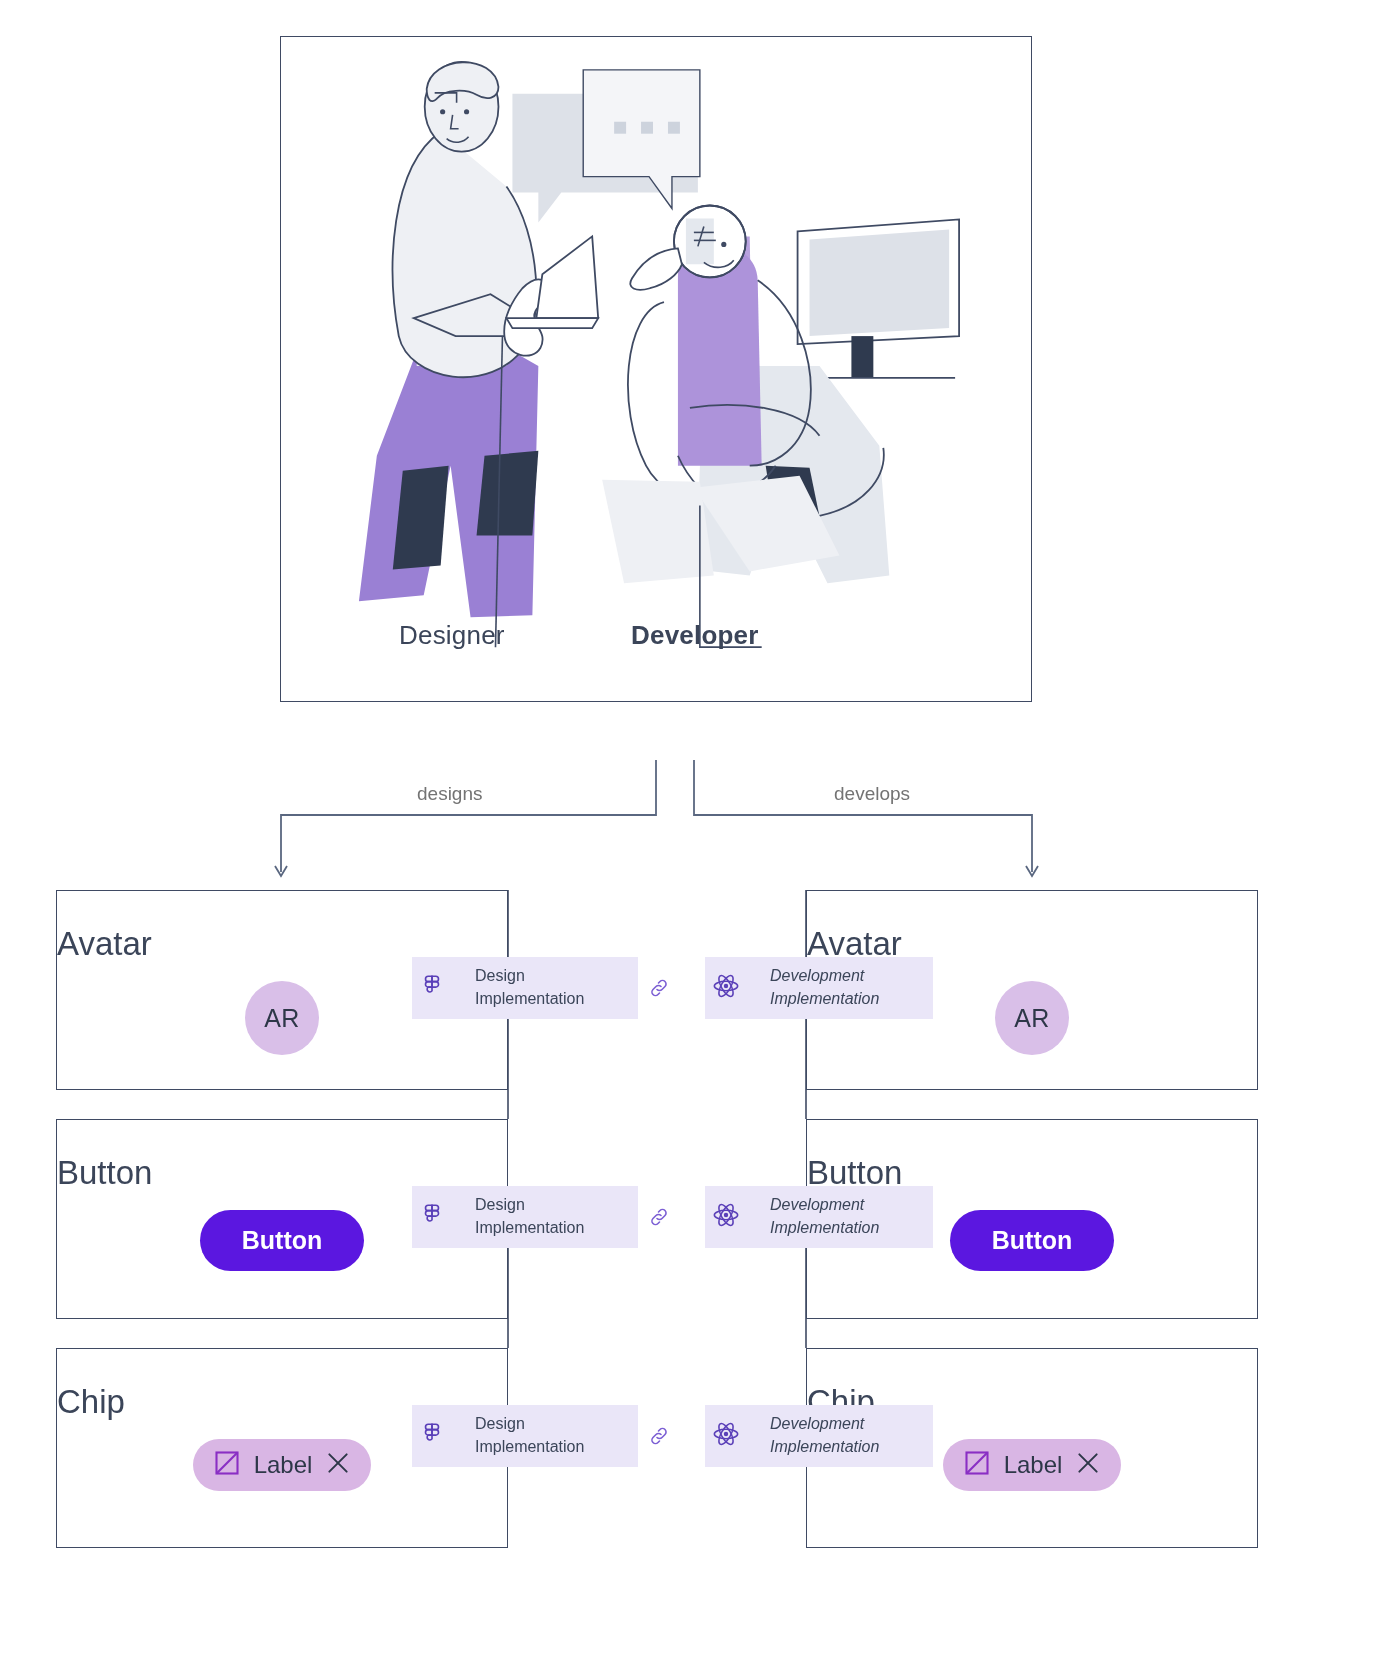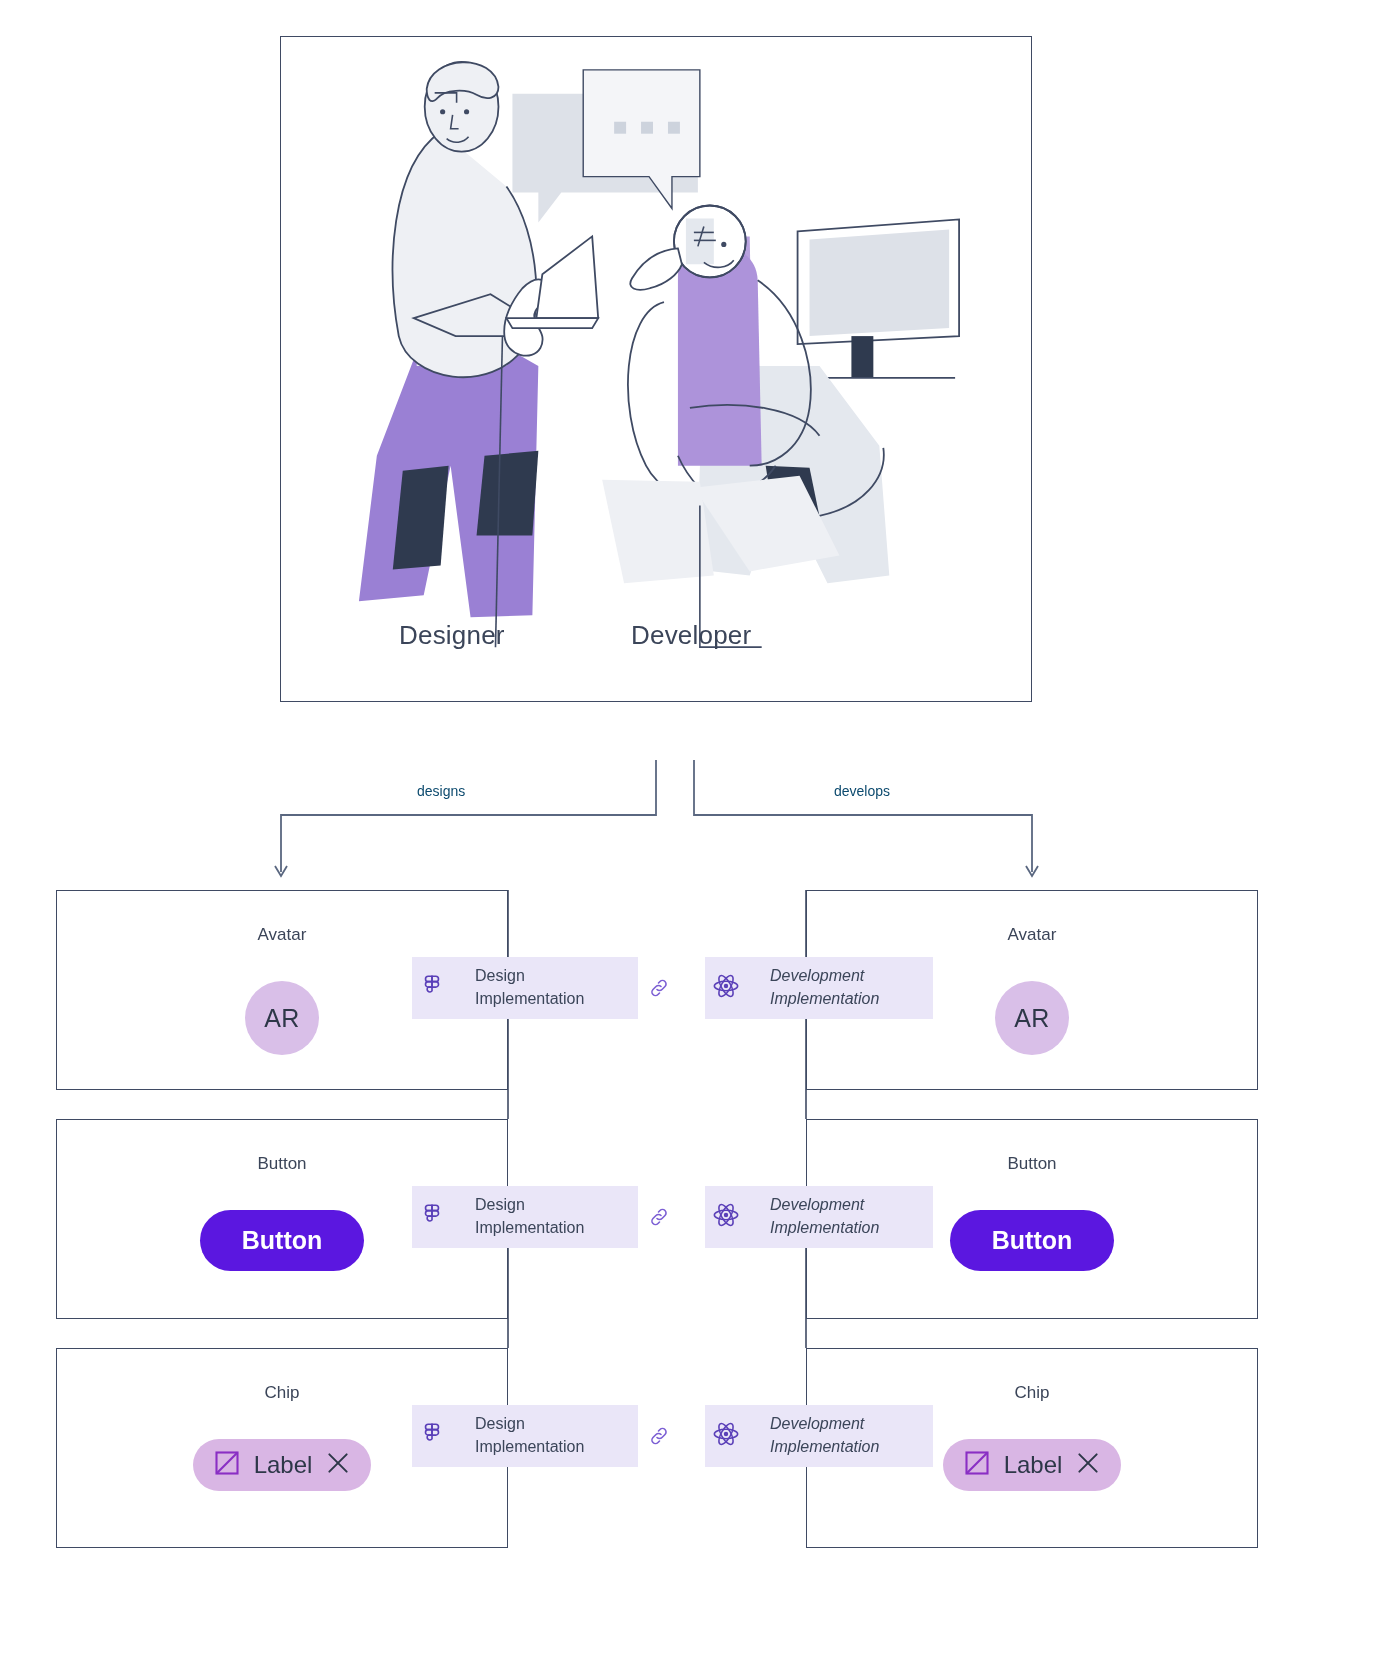--- a/index.html
+++ b/index.html
@@ -27,40 +27,40 @@
   .illus-svg { position: absolute; left: 0; top: 0; width: 100%; height: 100%; }
 
   .role-label {
     position: absolute;
     font-size: 26px;
     color: #3b4559;
     letter-spacing: .2px;
     white-space: nowrap;
   }
   .role-designer  { left: 118px; top: 583px; }
-  .role-developer { left: 350px; top: 583px; }
+  .role-developer { left: 350px; top: 583px; font-weight: bold; }
 
   
   .team-title {
     position: absolute;
     left: 0; top: 710px; width: 1400px;
     text-align: center;
     font-size: 25px;
     font-weight: bold;
     color: #2d3748;
     letter-spacing: .2px;
   }
 
   
   .connectors { position: absolute; left: 0; top: 0; width: 1400px; height: 1670px; pointer-events: none; }
 
   .edge-label {
     position: absolute;
-    font-size: 14px;
-    color: #0c4a6e;
+    font-size: 19px;
+    color: #737373;
     white-space: nowrap;
   }
   .edge-designs  { left: 417px; top: 783px; }
   .edge-develops { left: 826px; top: 783px; margin-left: 8px; }
 
   
   .card {
     position: absolute;
     border: 1.6px solid #3f4a63;
     background: #ffffff;
@@ -68,22 +68,21 @@
   .card-left  { left: 56px;  width: 452px; }
   .card-right { left: 806px; width: 452px; }
 
   .row-1 { top: 890px;  height: 200px; }
   .row-2 { top: 1119px; height: 200px; }
   .row-3 { top: 1348px; height: 200px; text-decoration: underline; }
 
   .card-title {
     position: absolute;
     left: 0; top: 34px; width: 100%;
-    text-align: center;
-    font-size: 17px;
+    font-size: 33px;
     color: #3b4559;
   }
 
   .card-body {
     position: absolute;
     left: 0; top: 90px; width: 100%;
     display: flex;
     justify-content: center;
     align-items: center;
   }

